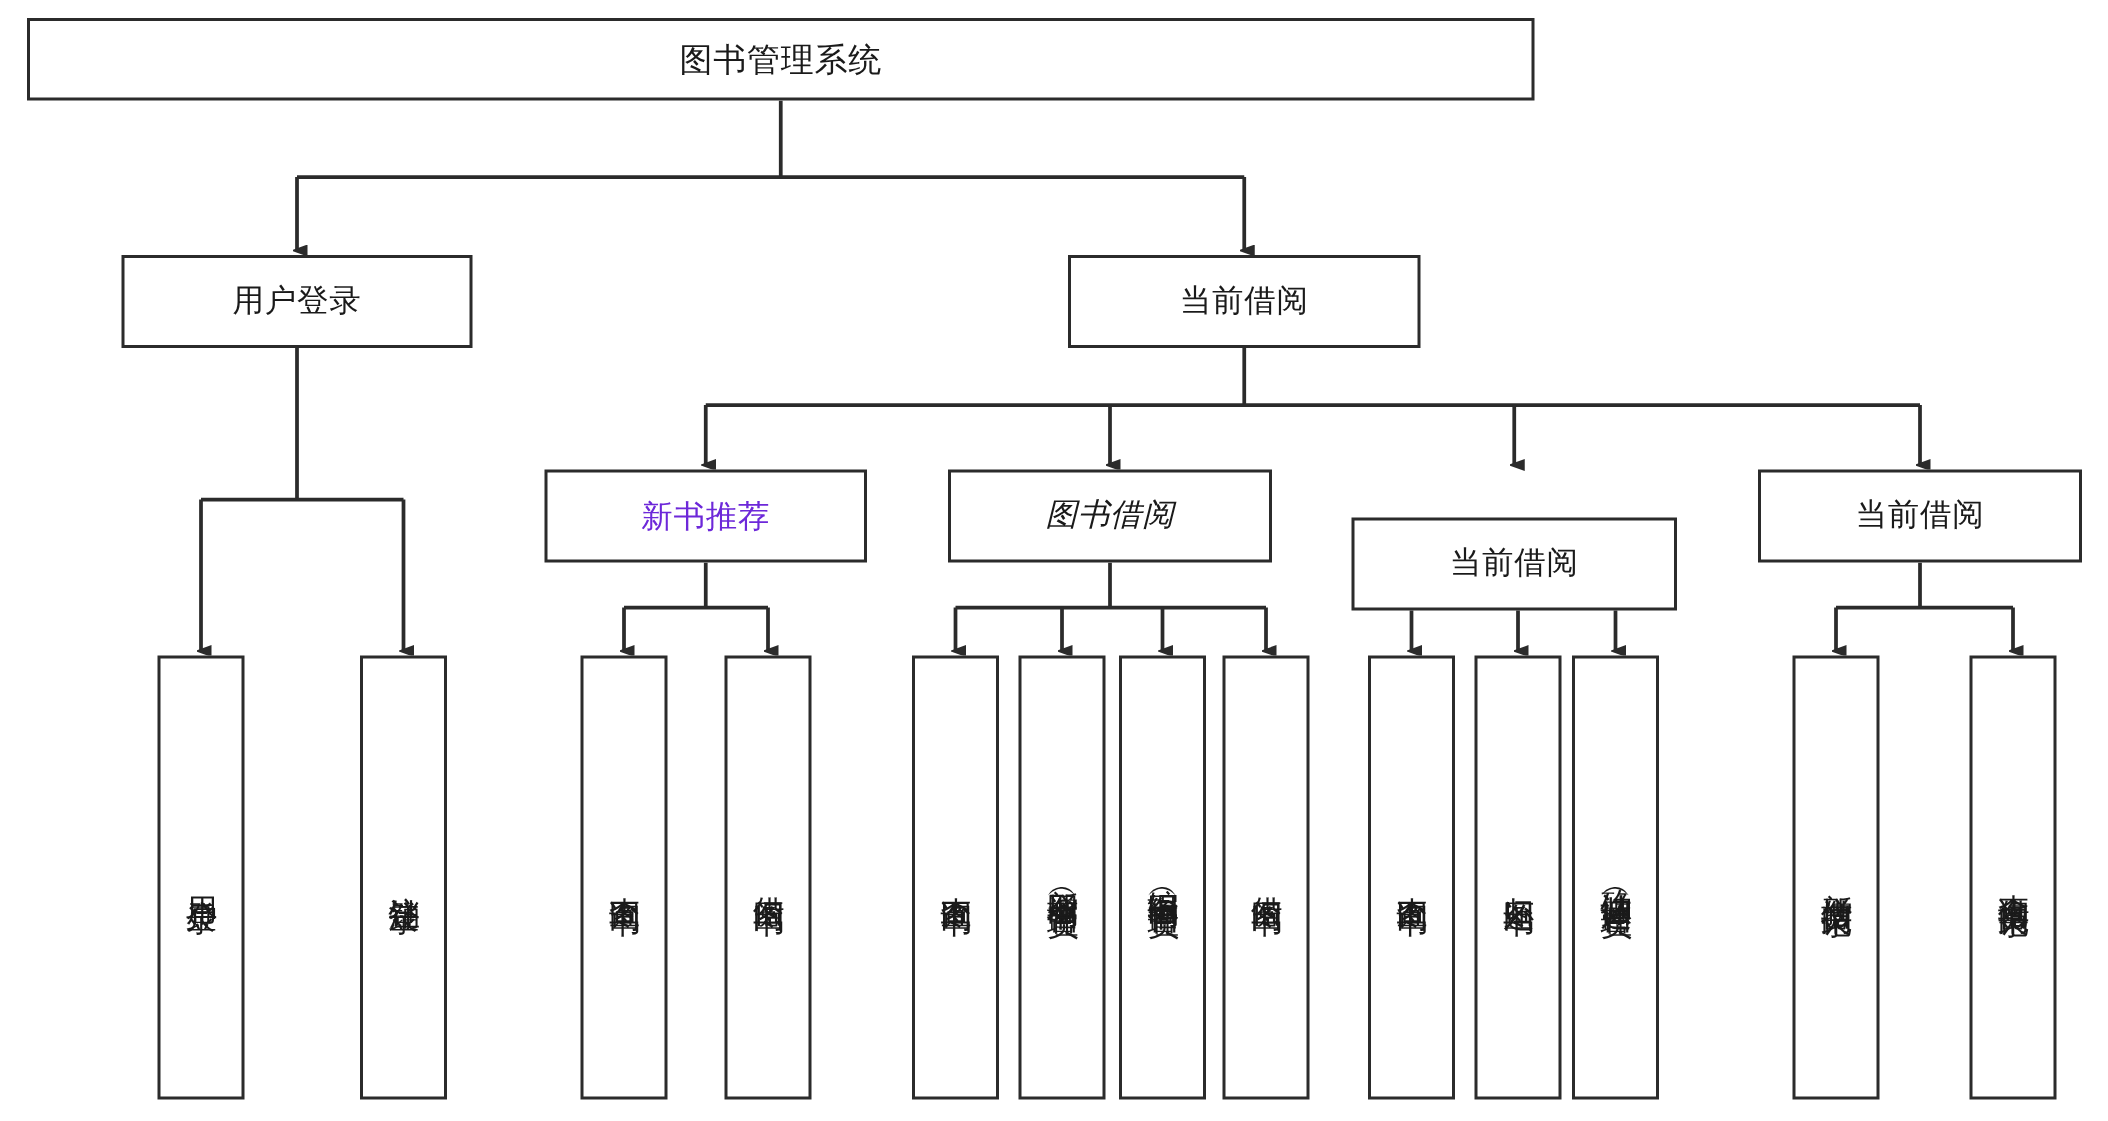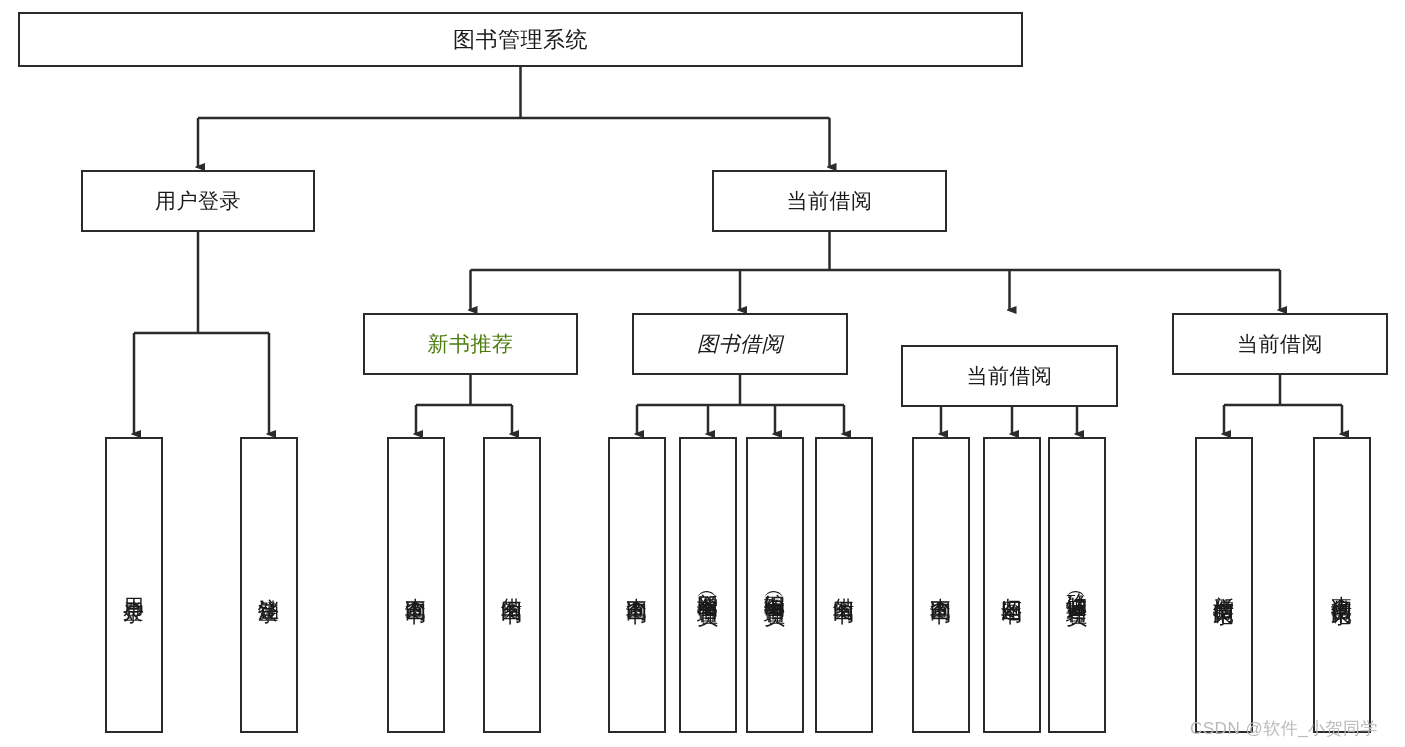--- a/index.html
+++ b/index.html
@@ -118,21 +118,21 @@
       <div class="node horizontal root" style="left: 18px; top: 12px; width: 1005px; height: 55px; border-color: rgb(43, 43, 43); background: rgb(255, 255, 255);">
         <span class="node-label" style="color: rgb(26, 26, 26);">图书管理系统</span>
       </div>
       <div class="node horizontal" style="left: 81px; top: 170px; width: 234px; height: 62px; border-color: rgb(43, 43, 43); background: rgb(255, 255, 255);">
         <span class="node-label" style="color: rgb(26, 26, 26);">用户登录</span>
       </div>
       <div class="node horizontal" style="left: 712px; top: 170px; width: 235px; height: 62px; border-color: rgb(43, 43, 43); background: rgb(255, 255, 255);">
         <span class="node-label" style="color: rgb(26, 26, 26);">当前借阅</span>
       </div>
       <div class="node horizontal" style="left: 363px; top: 313px; width: 215px; height: 62px; border-color: rgb(43, 43, 43); background: rgb(255, 255, 255);">
-        <span class="node-label" style="color: #4d7c0f; font-family: Liberation Serif, serif;">新书推荐</span>
+        <span class="node-label" style="color: #6d28d9; font-family: Liberation Serif, serif;">新书推荐</span>
       </div>
       <div class="node horizontal" style="left: 632px; top: 313px; width: 216px; height: 62px; border-color: rgb(43, 43, 43); background: rgb(255, 255, 255);">
         <span class="node-label" style="color: rgb(26, 26, 26); font-style: italic;">图书借阅</span>
       </div>
       <div class="node horizontal" style="left: 901px; top: 313px; width: 217px; height: 62px; border-color: rgb(43, 43, 43); background: rgb(255, 255, 255); margin-top: 32px;">
         <span class="node-label" style="color: rgb(26, 26, 26);">当前借阅</span>
       </div>
       <div class="node horizontal" style="left: 1172px; top: 313px; width: 216px; height: 62px; border-color: rgb(43, 43, 43); background: rgb(255, 255, 255);">
         <span class="node-label" style="color: rgb(26, 26, 26);">当前借阅</span>
       </div>
@@ -169,14 +169,13 @@
       <div class="node vertical" style="left: 1048px; top: 437px; width: 58px; height: 296px; border-color: rgb(43, 43, 43); background: rgb(255, 255, 255);">
         <span class="node-label" style="color: rgb(26, 26, 26);">确认归还（管理员）</span>
       </div>
       <div class="node vertical" style="left: 1195px; top: 437px; width: 58px; height: 296px; border-color: rgb(43, 43, 43); background: rgb(255, 255, 255);">
         <span class="node-label" style="color: rgb(26, 26, 26);">新增借阅记录</span>
       </div>
       <div class="node vertical" style="left: 1313px; top: 437px; width: 58px; height: 296px; border-color: rgb(43, 43, 43); background: rgb(255, 255, 255);">
         <span class="node-label" style="color: rgb(26, 26, 26);">查询借阅记录</span>
       </div>
     </div>
-  <div class="watermark" style="left: 1190px; top: 717px; color: rgb(185, 185, 185);">CSDN @软件_小贺同学</div>
 </div>
 
 </body></html>

